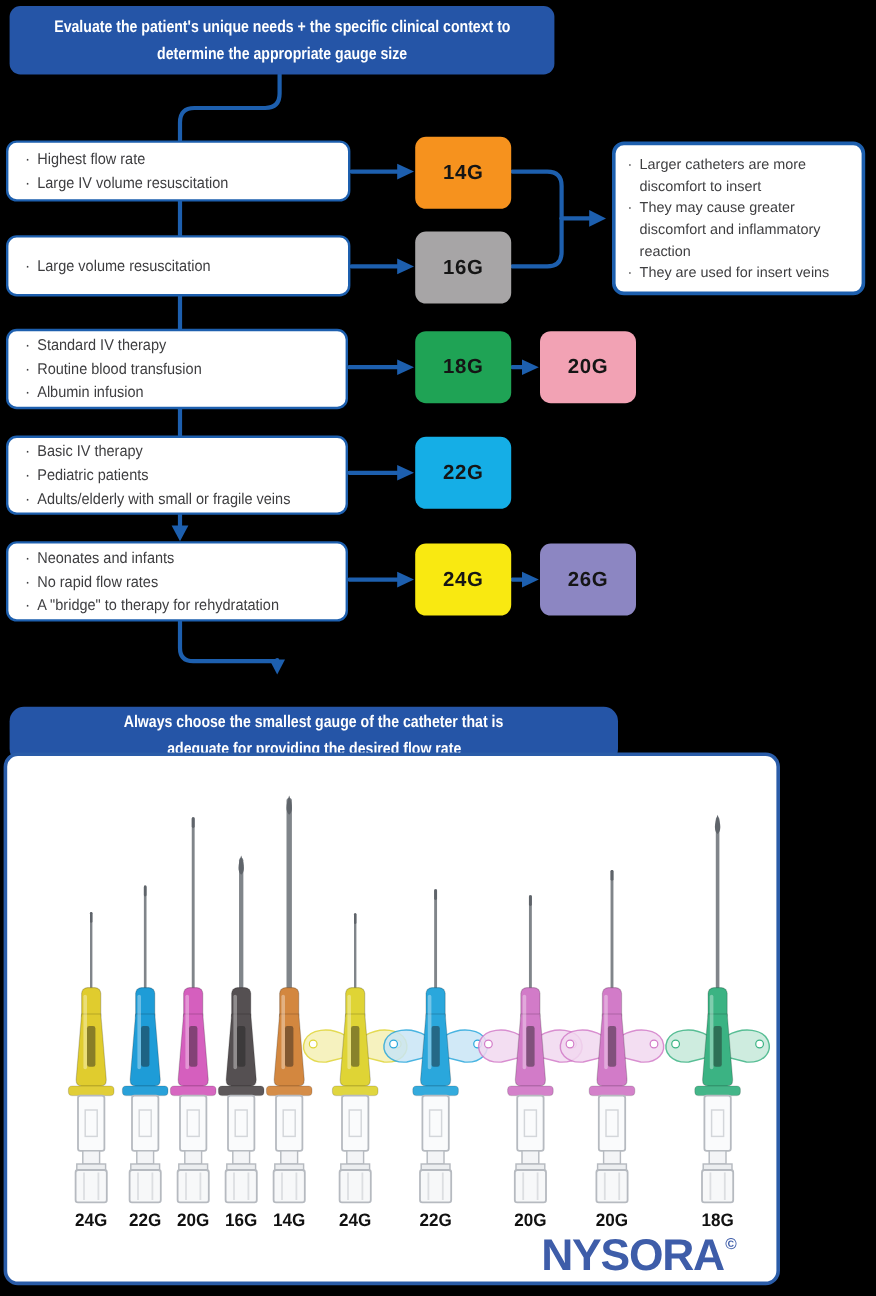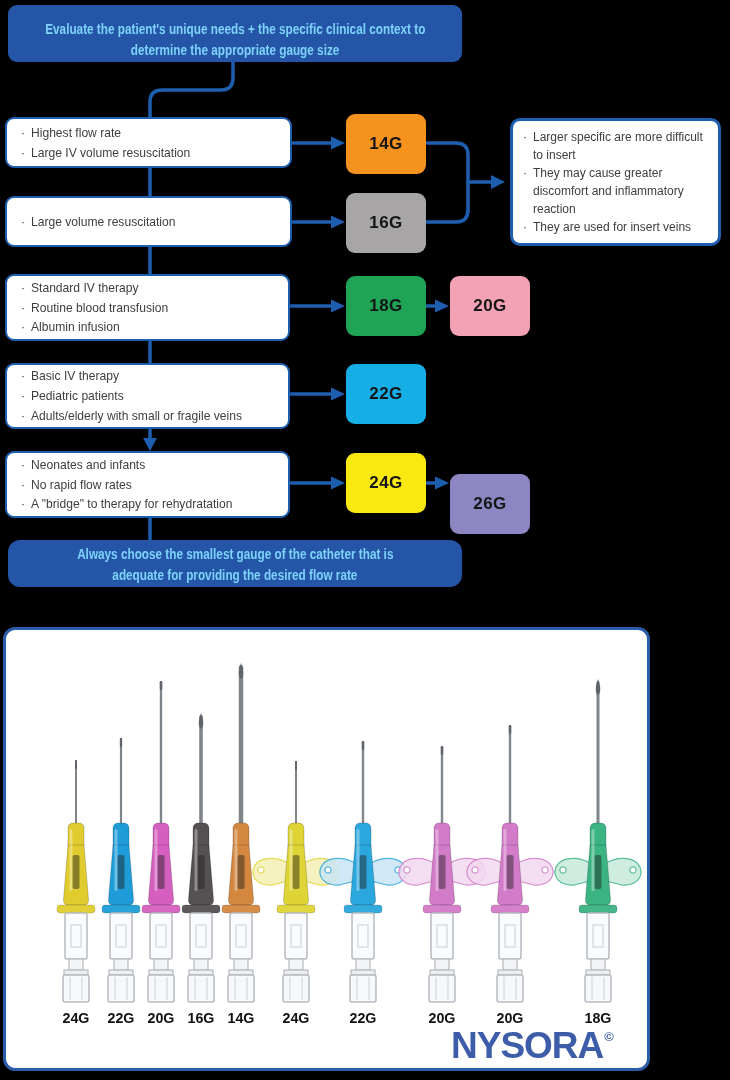--- a/index.html
+++ b/index.html
@@ -1,20 +1,20 @@
 <!DOCTYPE html>
 <html><head>
 <meta charset="utf-8">
 <style>
   html,body{margin:0;padding:0;background:#000;}
   #stage{position:relative;width:730px;height:1080px;background:#000;overflow:hidden;
          font-family:"Liberation Sans","DejaVu Sans",sans-serif;}
   .svg-overlay{position:absolute;left:0;top:0;pointer-events:none;}
-  .banner{position:absolute;background:#2555A7;border-radius:9px;color:#7dd3fc;
-          display:flex;flex-direction:column;justify-content:flex-end;align-items:center;
+  .banner{position:absolute;background:#2555A7;border-radius:9px;color:#ffffff;
+          display:flex;flex-direction:column;justify-content:center;align-items:center;
           font-weight:bold;font-size:14px;line-height:1.55;}
   .banner-line{white-space:nowrap;transform:scaleX(0.84);transform-origin:50% 50%;}
   .flow-box{position:absolute;background:#fff;border:2.5px solid #1D5FAE;border-radius:9px;
             display:flex;flex-direction:column;justify-content:center;
             padding:3px 6px 3px 8px;box-sizing:border-box;}
   .b-row{display:flex;align-items:flex-start;line-height:1.52;color:#3E3E40;font-size:13px;}
   .b-dot{width:16px;flex:none;text-align:center;color:#3E3E40;}
   .b-text{white-space:nowrap;transform:scaleX(0.93);transform-origin:0 50%;}
   .note-box{position:absolute;background:#fff;border:3px solid #1D5FAE;border-radius:10px;
             display:flex;flex-direction:column;justify-content:center;
@@ -134,38 +134,38 @@
         <span class="b-text">A "bridge" to therapy for rehydratation</span>
       </div>
     </div>
 
   <div class="gauge" style="left: 346px; top: 114px; background: rgb(246, 146, 30);">14G</div>
   <div class="gauge" style="left: 346px; top: 193px; background: rgb(167, 165, 166);">16G</div>
   <div class="gauge" style="left: 346px; top: 276px; background: rgb(31, 163, 85);">18G</div>
   <div class="gauge" style="left: 450px; top: 276px; background: rgb(242, 162, 180);">20G</div>
   <div class="gauge" style="left: 346px; top: 364px; background: rgb(21, 174, 230);">22G</div>
   <div class="gauge" style="left: 346px; top: 453px; background: rgb(249, 233, 17);">24G</div>
-  <div class="gauge" style="left: 450px; top: 453px; background: rgb(140, 134, 194); margin-top: 21px;">26G</div>
+  <div class="gauge" style="left: 450px; top: 453px; background: rgb(140, 134, 194);">26G</div>
 
   <div class="note-box" style="left:510px;top:118px;width:211px;height:128px;">
       <div class="b-row">
         <span class="b-dot">·</span>
-        <span class="b-text">Larger specific are more difficult to insert</span>
+        <span class="b-text">Larger catheters are more discomfort to insert</span>
       </div>
       <div class="b-row">
         <span class="b-dot">·</span>
         <span class="b-text">They may cause greater discomfort and inflammatory reaction</span>
       </div>
       <div class="b-row">
         <span class="b-dot">·</span>
         <span class="b-text">They are used for insert veins</span>
       </div>
     </div>
 
-  <div class="banner" style="left:8px;top:540px;width:454px;height:47px;border-radius:12px;">
+  <div class="banner" style="left:8px;top:589px;width:507px;height:47px;border-radius:12px;">
       <div class="banner-line">Always choose the smallest gauge of the catheter that is</div>
       <div class="banner-line">adequate for providing the desired flow rate</div>
     </div>
 
   <div class="panel">
     <div id="catheters">
         <div class="cath" style="left: 22px; top: -5px;"><svg width="96" height="380" viewBox="0 0 96 380">
             <rect x="47" y="135" width="2" height="69" rx="1" fill="#80858A"></rect>
             <rect x="47" y="135" width="2" height="9" rx="1" fill="#5F646A"></rect>
             <rect x="40" y="198" width="16" height="28" rx="5" fill="#E0CC2E" stroke="rgba(0,0,0,0.18)"></rect>

